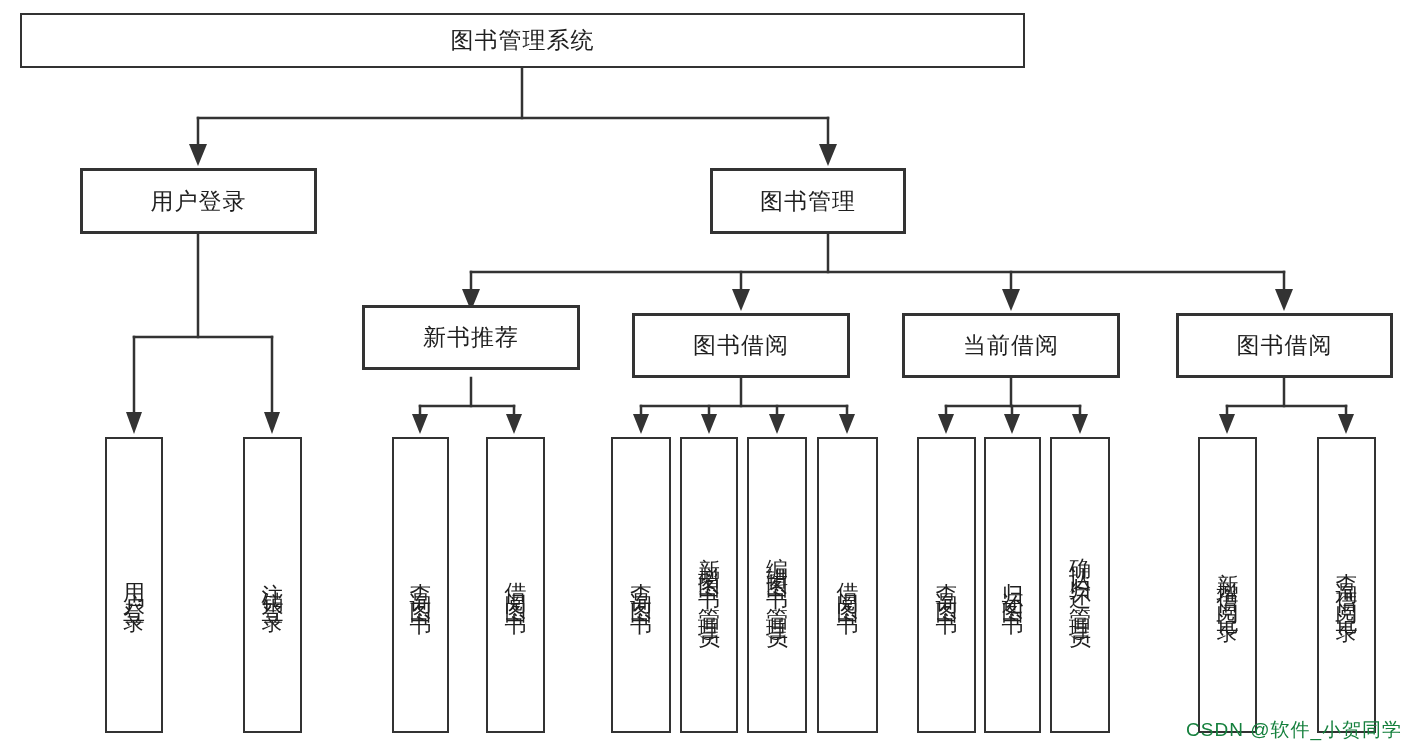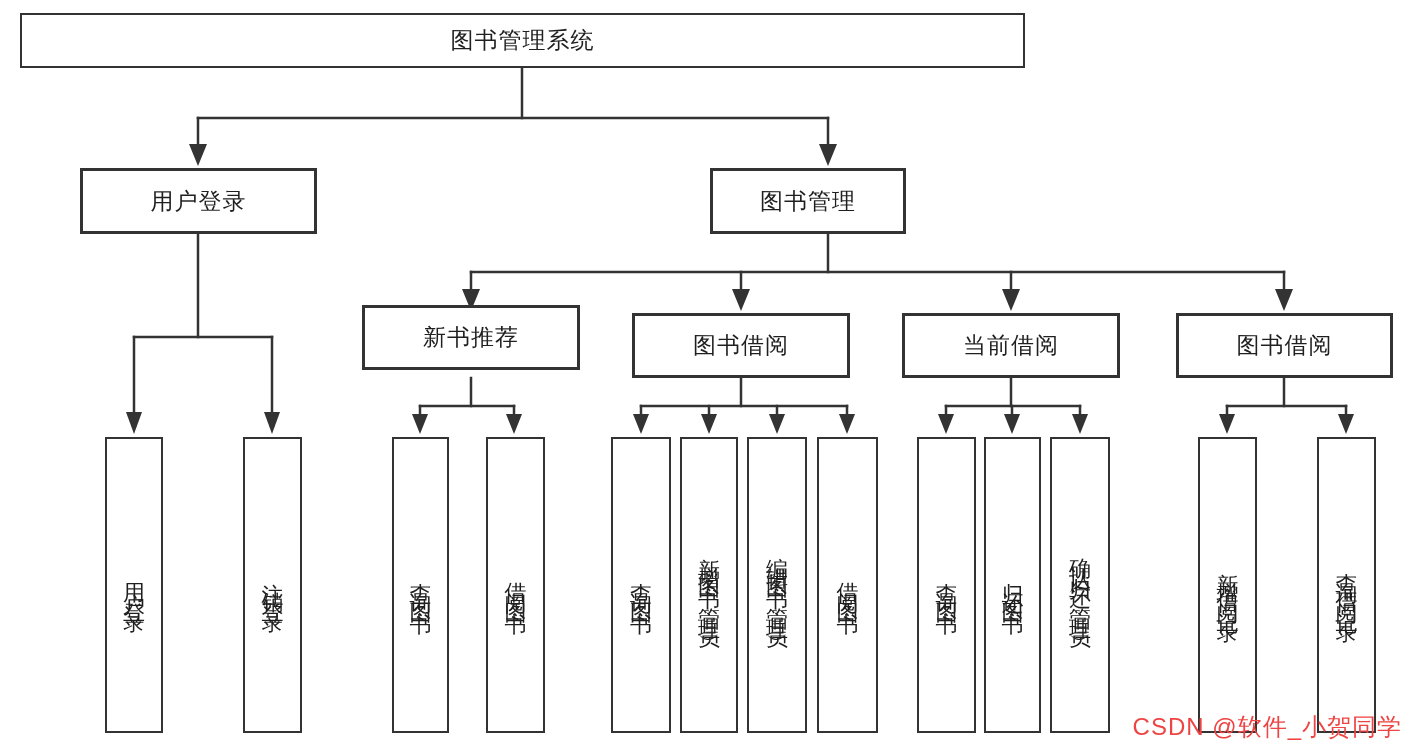--- a/index.html
+++ b/index.html
@@ -31,22 +31,22 @@
     writing-mode:vertical-rl;
     text-orientation:mixed;
     font-size:22px;
     letter-spacing:10px;
     line-height:1.1;
     padding:6px 0;
   }
   .watermark{
     position:absolute;
     right:3px;bottom:4px;
-    font-size:24px;
-    color:#ef4444;
+    font-size:19px;
+    color:#15803d;
     letter-spacing:1px;
     white-space:nowrap;
   }
 </style>
 </head>
 <body>
 
 <div id="stage">
 
   <svg id="wires" viewBox="0 0 1405 747" xmlns="http://www.w3.org/2000/svg">

